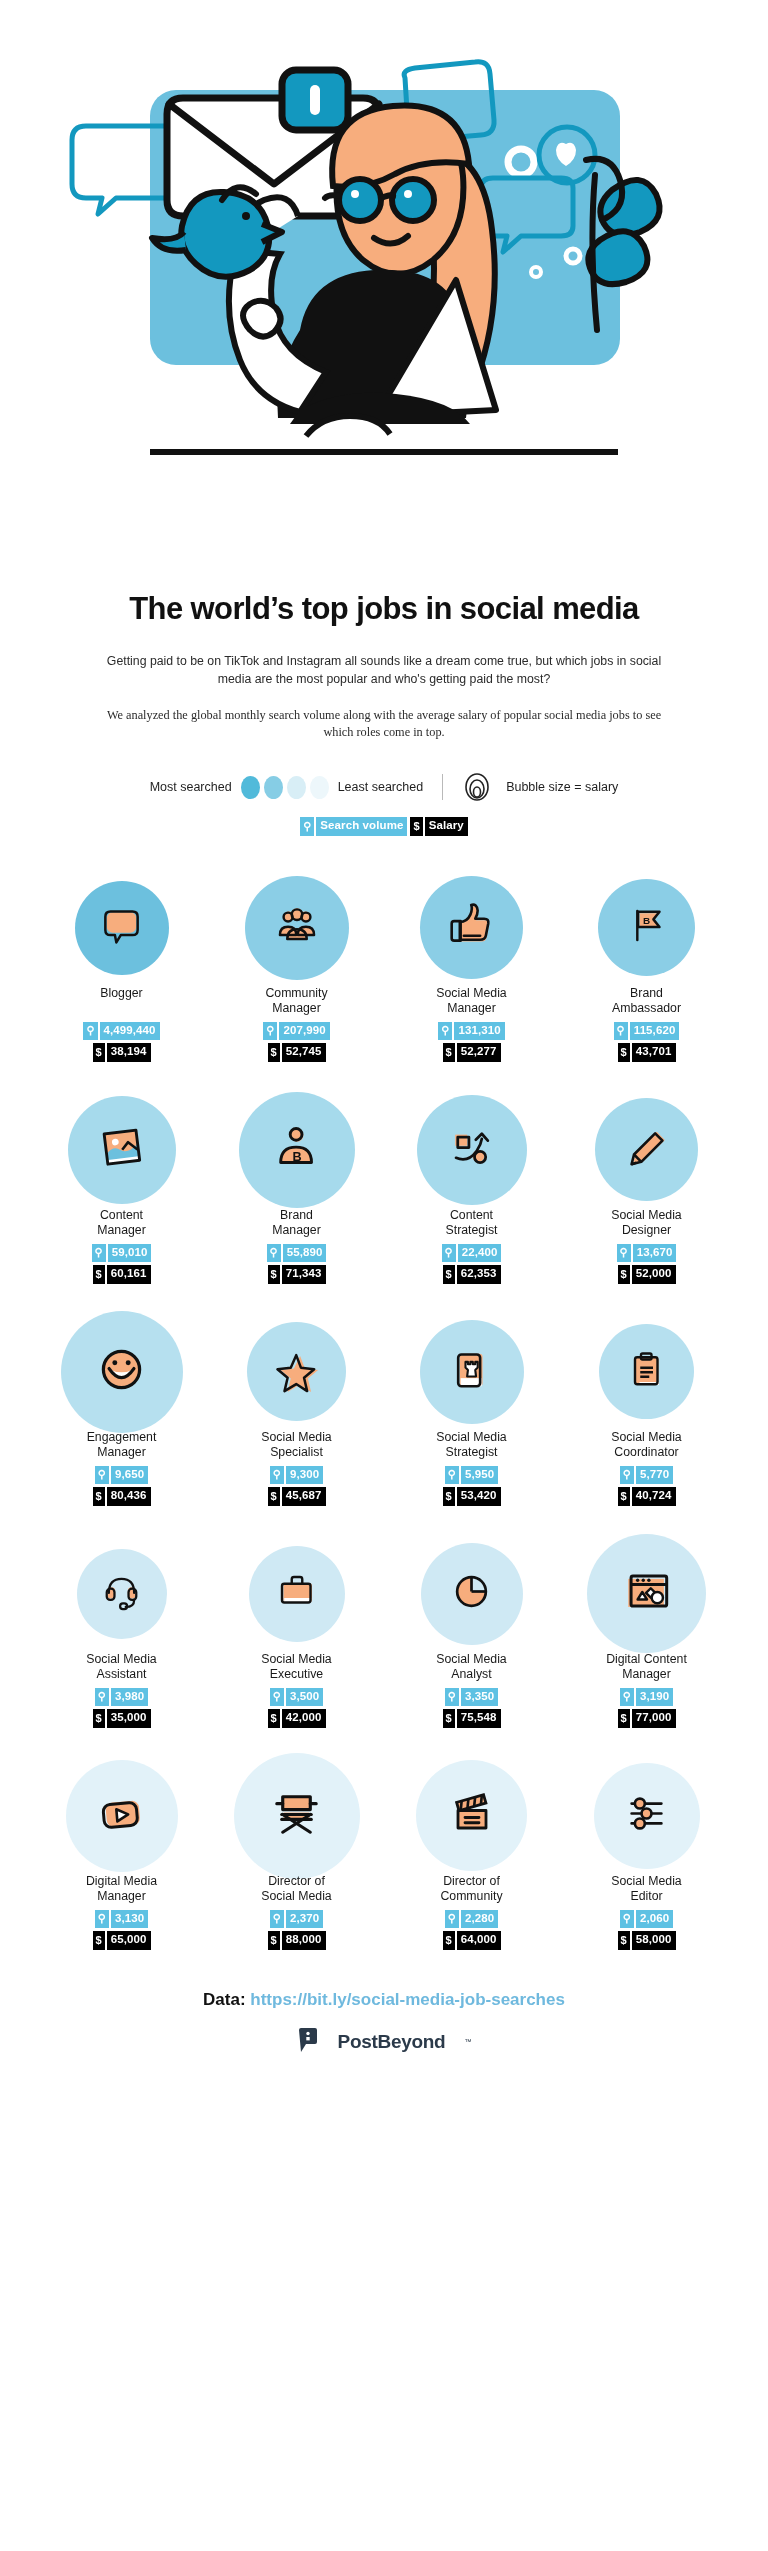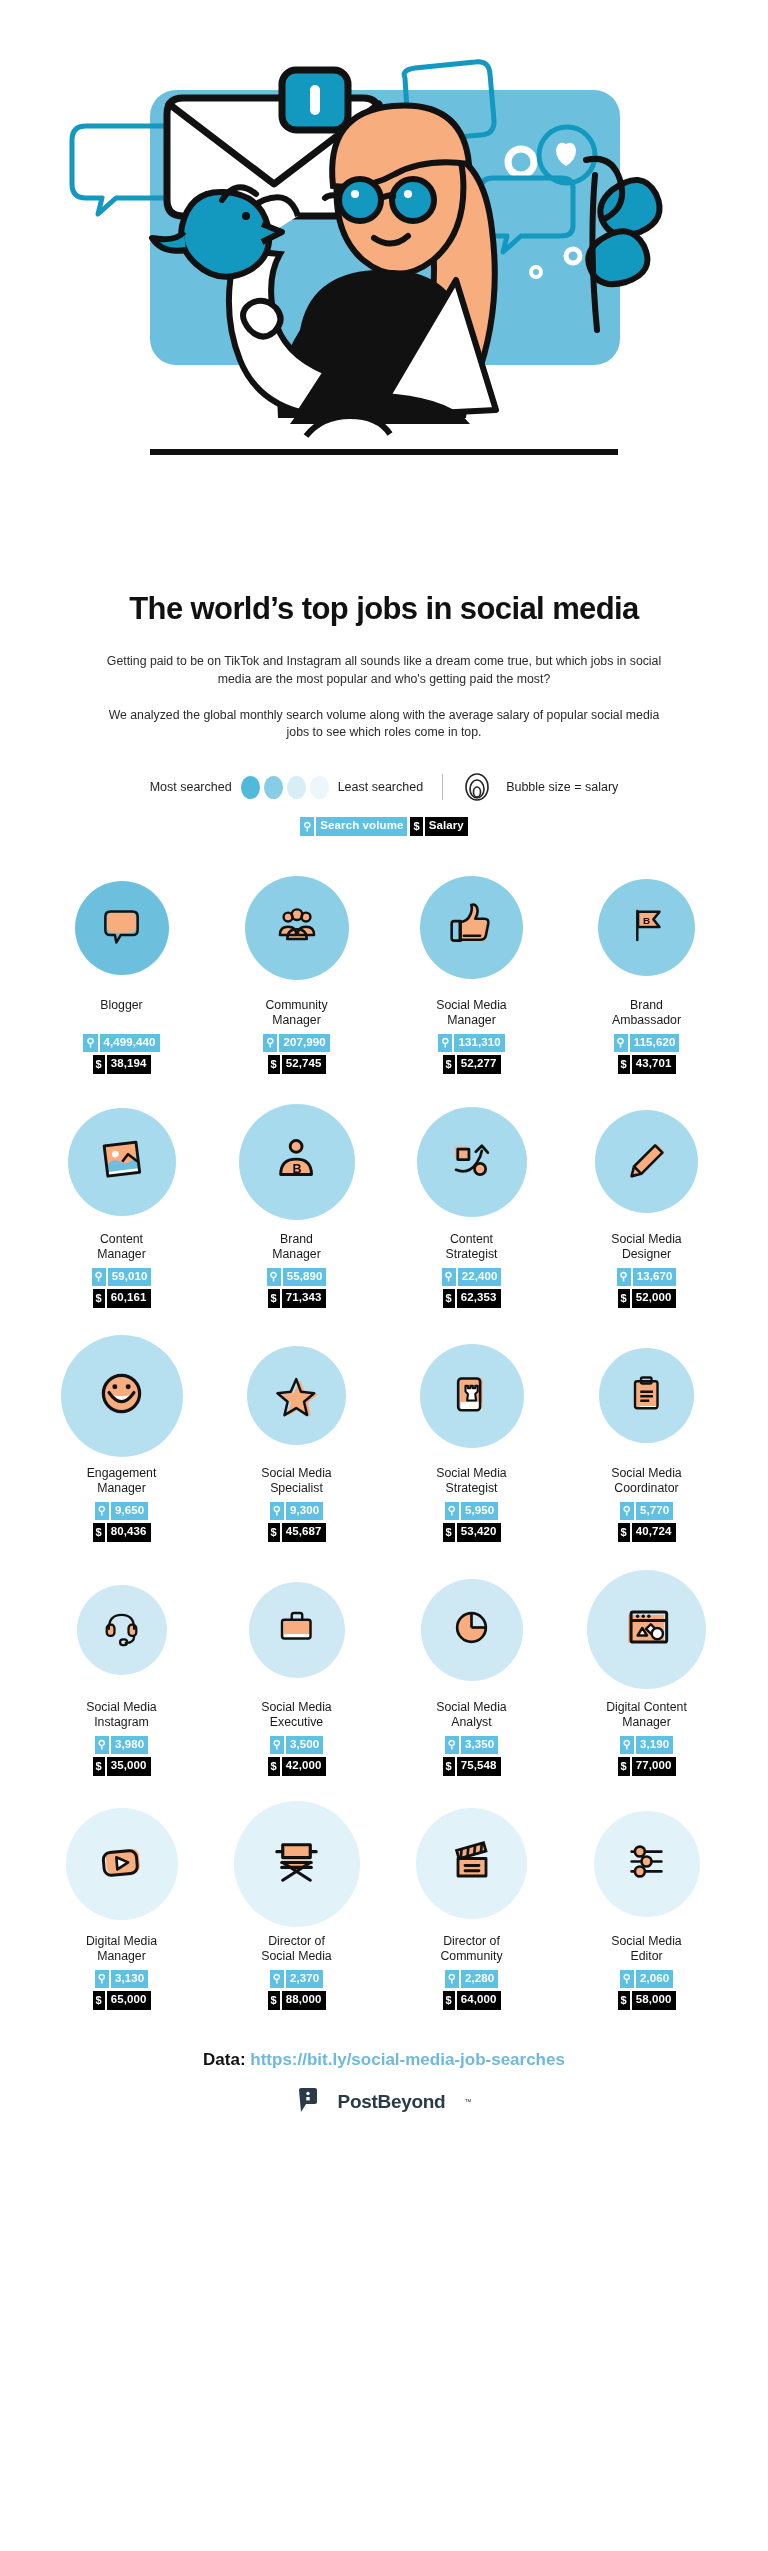--- a/index.html
+++ b/index.html
@@ -24,21 +24,21 @@
     color: #111111;
     margin-top: 6px;
   }
   .intro {
     margin-top: 26px;
     font-size: 12.3px;
     line-height: 1.45;
     color: #2b2b2b;
     padding: 0 52px;
   }
-  .intro.second { margin-top: 18px; }
+  .intro.second { margin-top: 18px; font-family: Liberation Serif, serif; }
 
   
   .legend {
     margin-top: 30px;
     display: flex;
     align-items: center;
     justify-content: center;
     gap: 9px;
     font-size: 12.5px;
     color: #1f1f1f;
@@ -84,21 +84,20 @@
   }
   .card { display: flex; flex-direction: column; align-items: center; }
   .bubble-wrap { height: 116px; display: flex; align-items: center; justify-content: center; }
   .bubble {
     border-radius: 50%;
     display: flex;
     align-items: center;
     justify-content: center;
   }
   .job-name {
-    margin-top: 12px;
     font-size: 12.3px;
     line-height: 1.22;
     text-align: center;
     color: #1a1a1a;
     min-height: 31px;
   }
   .card .stat { margin-top: 5px; }
   .card .stat.salary { margin-top: 3px; }
 
   
@@ -568,21 +567,21 @@
                 <rect x="11" y="28" width="11" height="16" rx="5"></rect>
                 <rect x="42" y="28" width="11" height="16" rx="5"></rect>
                 <path d="M50 44 q0 10 -12 10"></path>
                 <rect x="30" y="49" width="10" height="8" rx="4"></rect>
               </g>
             </svg></span>
         </div>
       </div>
       <div class="job-name">
         <div>Social Media</div>
-        <div>Instagram</div>
+        <div>Assistant</div>
       </div>
       <div class="stat search">
         <span class="chip icon">⚲</span>
         <span class="chip val">3,980</span>
       </div>
       <div class="stat salary">
         <span class="chip icon">$</span>
         <span class="chip val">35,000</span>
       </div>
     </div>

